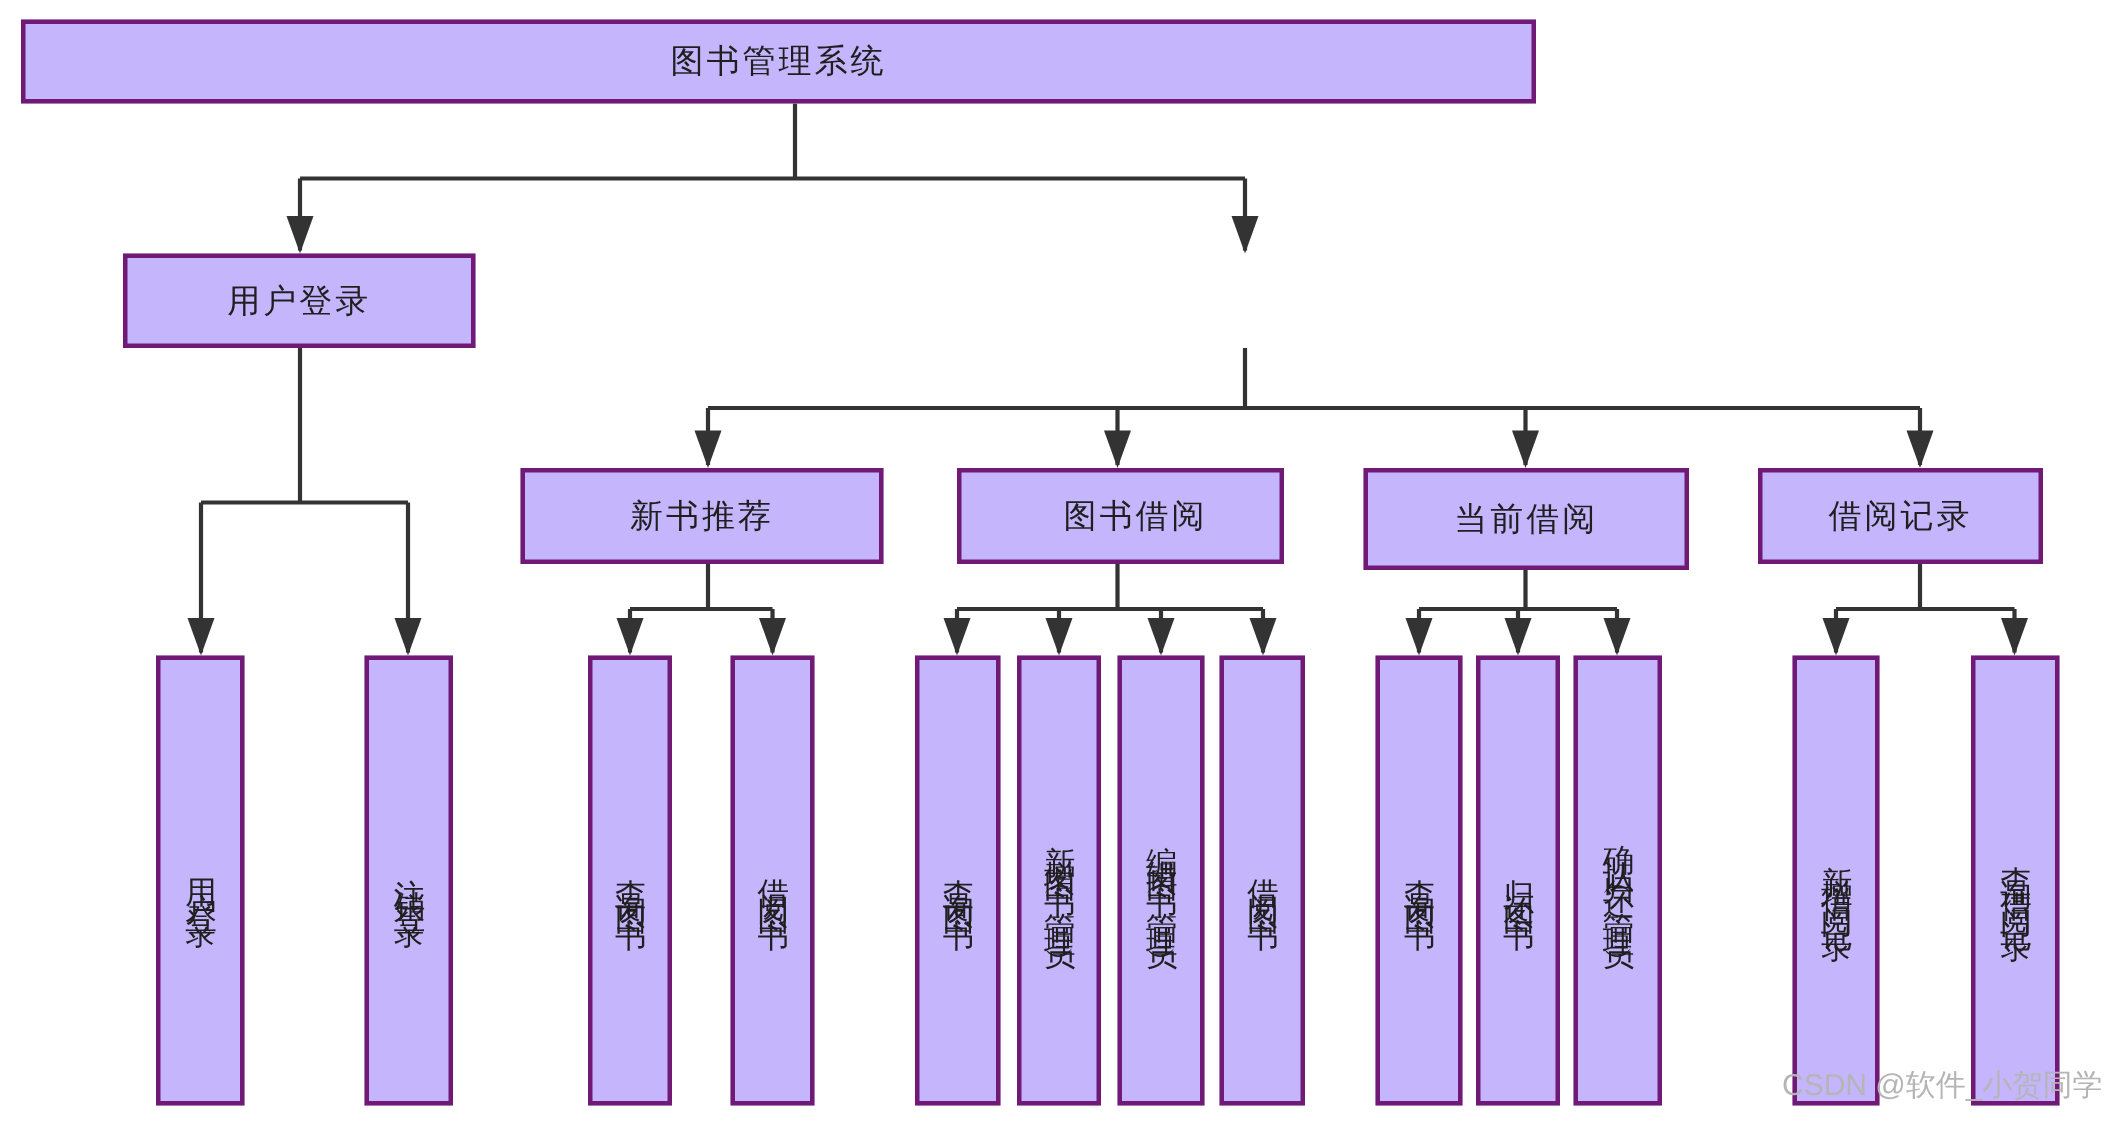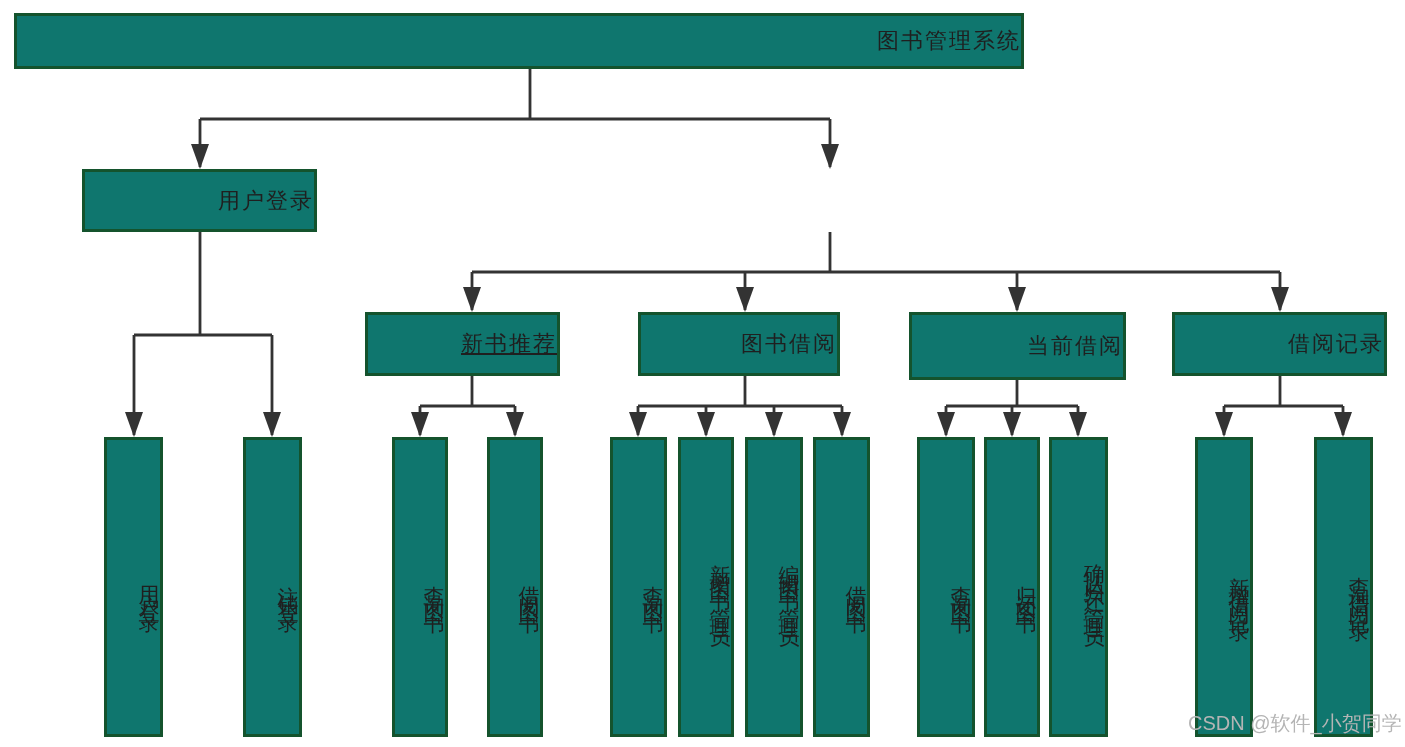--- a/index.html
+++ b/index.html
@@ -12,25 +12,25 @@
     overflow: hidden;
   }
   .wires {
     position: absolute;
     left: 0; top: 0;
     width: 1405px; height: 747px;
   }
   .box {
     position: absolute;
     box-sizing: border-box;
-    border: 3px solid #14532d;
-    background: #0f766e;
+    border: 3px solid #701a75;
+    background: #c4b5fd;
     display: flex;
     align-items: center;
-    justify-content: flex-end;
+    justify-content: center;
     color: #1f1f1f;
   }
   .hlabel {
     font-size: 22px;
     letter-spacing: 2px;
     white-space: nowrap;
   }
   .vlabel {
     writing-mode: vertical-rl;
     text-orientation: mixed;
@@ -109,30 +109,30 @@
   </svg>
 
   <div class="box" style="left:14px; top:13px; width:1010px; height:56px;">
     <span class="hlabel">图书管理系统</span>
   </div>
 
   <div class="box" style="left:82px; top:169px; width:235px; height:63px;">
     <span class="hlabel">用户登录</span>
   </div>
 
-  <div class="box" style="left:365px; top:312px; width:195px; height:64px;text-decoration:underline;">
+  <div class="box" style="left:347px; top:312px; width:242px; height:64px;">
     <span class="hlabel">新书推荐</span>
   </div>
-  <div class="box" style="left:638px; top:312px; width:202px; height:64px;padding-left:20px;">
+  <div class="box" style="left:638px; top:312px; width:218px; height:64px;padding-left:20px;">
     <span class="hlabel">图书借阅</span>
   </div>
   <div class="box" style="left:909px; top:312px; width:217px; height:68px;">
     <span class="hlabel">当前借阅</span>
   </div>
-  <div class="box" style="left:1172px; top:312px; width:215px; height:64px;font-family:Liberation Serif, serif;">
+  <div class="box" style="left:1172px; top:312px; width:190px; height:64px;font-family:Liberation Serif, serif;">
     <span class="hlabel">借阅记录</span>
   </div>
 
   <div class="box" style="left:104px; top:437px; width:59px; height:300px;">
     <span class="vlabel">用户登录</span>
   </div>
   <div class="box" style="left:243px; top:437px; width:59px; height:300px;">
     <span class="vlabel">注销登录</span>
   </div>
 

